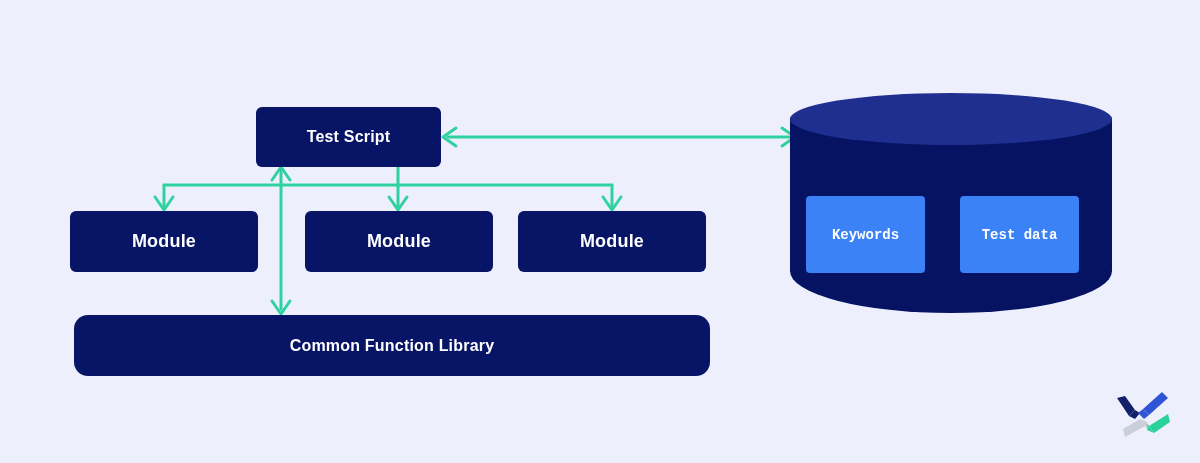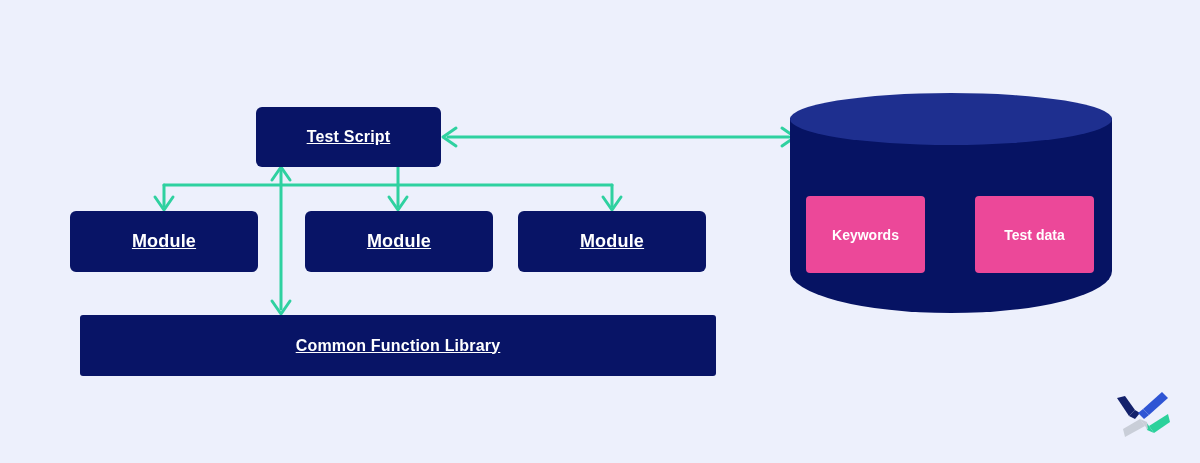--- a/index.html
+++ b/index.html
@@ -27,21 +27,20 @@
     background: #081466;
     color: #ffffff;
     border-radius: 6px;
     display: flex;
     align-items: center;
     justify-content: center;
     font-weight: 700;
     letter-spacing: .2px;
     box-sizing: border-box;
     text-align: center;
-    text-decoration: underline;
   }
 
   #test-script {
     left: 256px;
     top: 107px;
     width: 185px;
     height: 60px;
     font-size: 16px;
   }
 
@@ -49,26 +48,26 @@
     top: 211px;
     width: 188px;
     height: 61px;
     font-size: 18px;
   }
   #module-1 { left: 70px; }
   #module-2 { left: 305px; }
   #module-3 { left: 518px; }
 
   #common-library {
-    left: 80px;
+    left: 74px;
     top: 315px;
     width: 636px;
     height: 61px;
     font-size: 16px;
-    border-radius: 3px;
+    border-radius: 14px;
   }
 
   
   #repository {
     position: absolute;
     left: 790px;
     top: 93px;
     width: 322px;
     height: 220px;
   }
@@ -88,33 +87,34 @@
     width: 322px;
     height: 52px;
     background: #1e2f8f;
     border-radius: 50%;
   }
   .repo-slot {
     position: absolute;
     top: 103px;
     width: 119px;
     height: 77px;
-    background: #ec4899;
+    background: #3b82f6;
     border-radius: 4px;
     display: flex;
     align-items: center;
     justify-content: center;
     color: #ffffff;
     font-size: 14px;
     font-weight: 700;
     box-sizing: border-box;
     text-align: center;
+    font-family: Liberation Mono, monospace;
   }
   #repo-slot-keywords { left: 16px; }
-  #repo-slot-testdata { left: 185px; align-items: center; }
+  #repo-slot-testdata { left: 170px; align-items: center; }
 
   
   #connectors {
     position: absolute;
     left: 0;
     top: 0;
     width: 1200px;
     height: 463px;
     pointer-events: none;
   }

